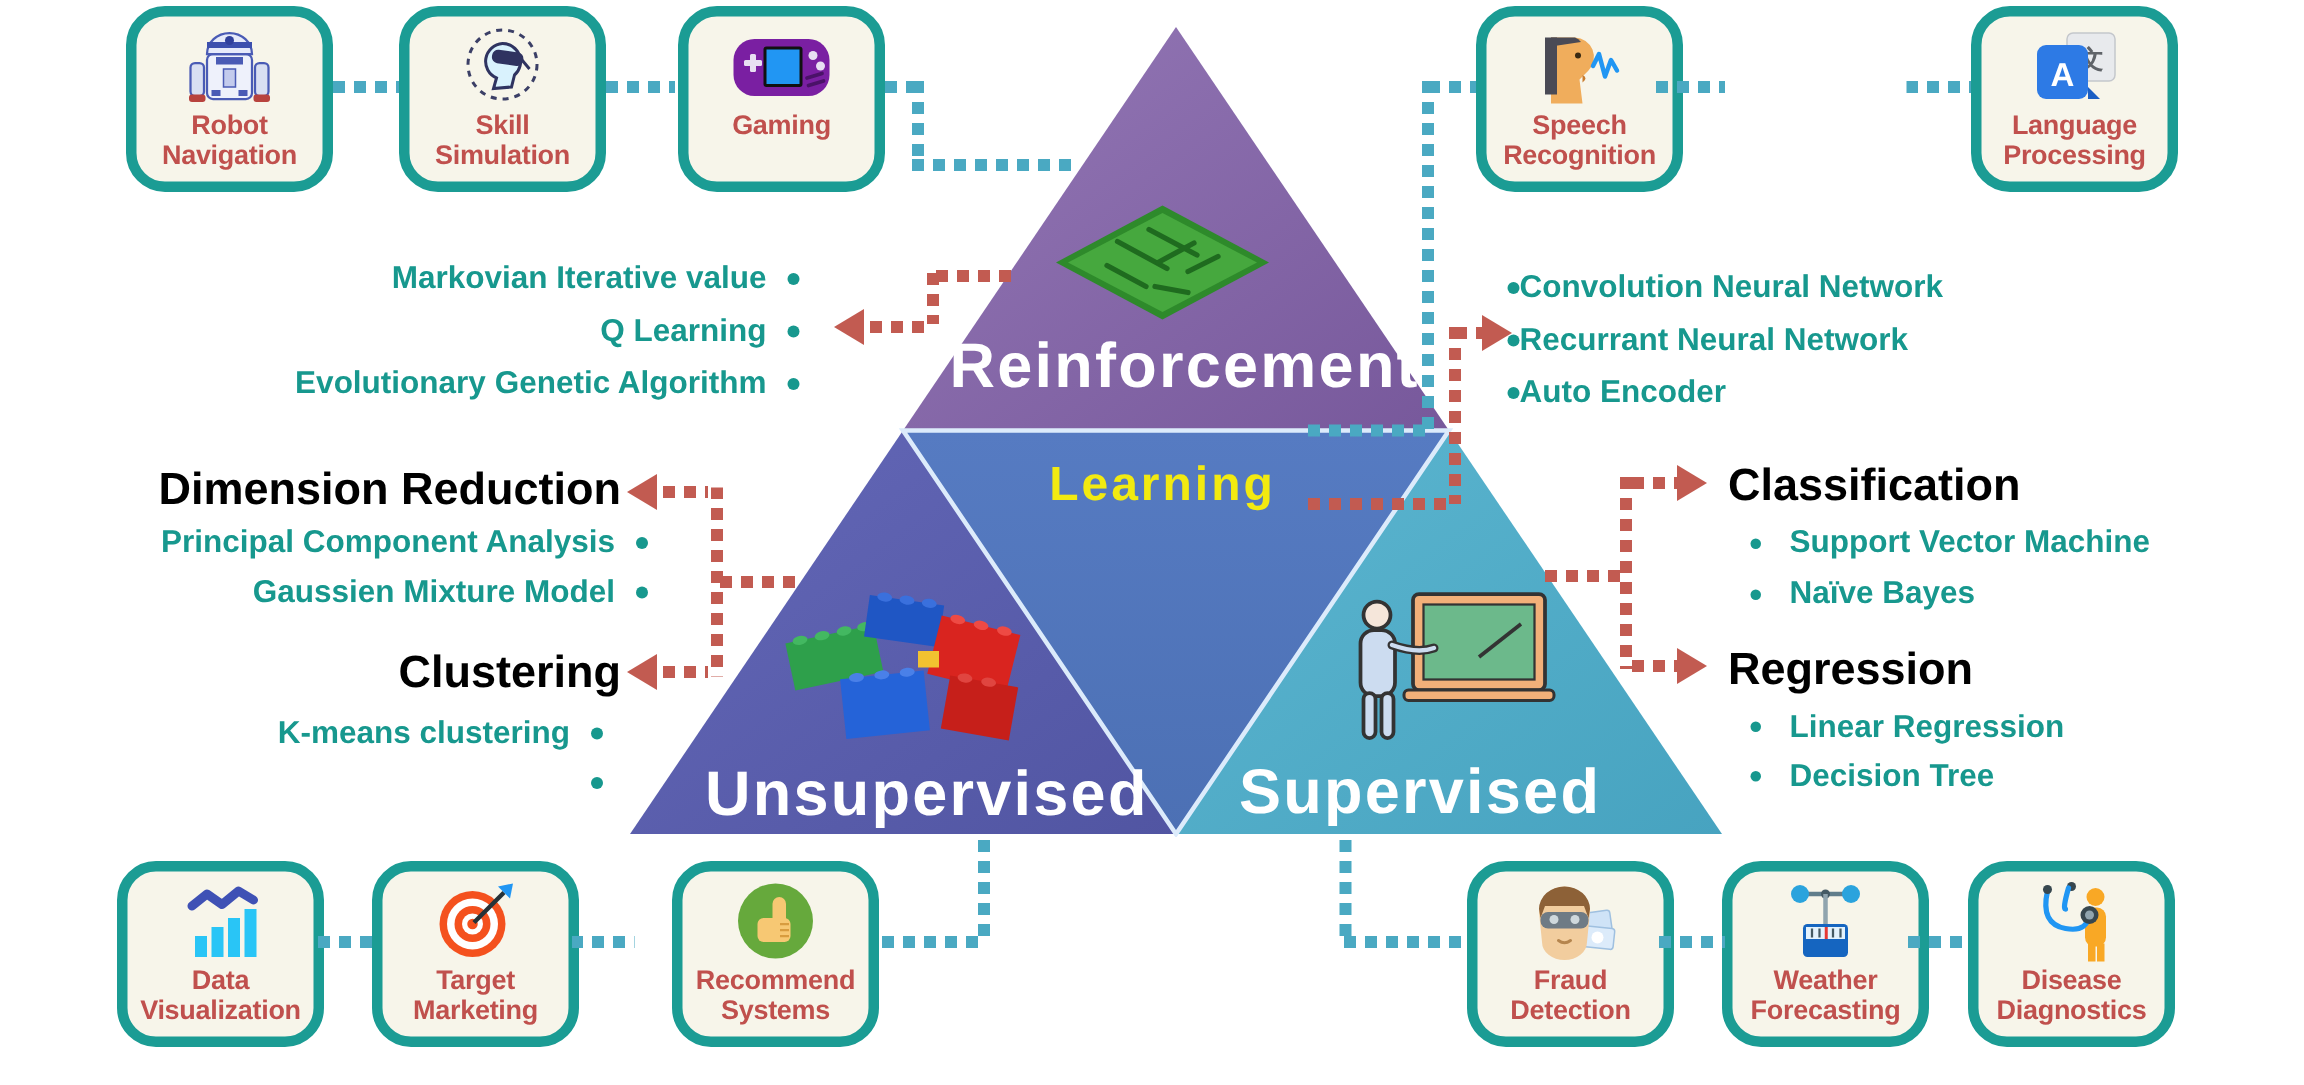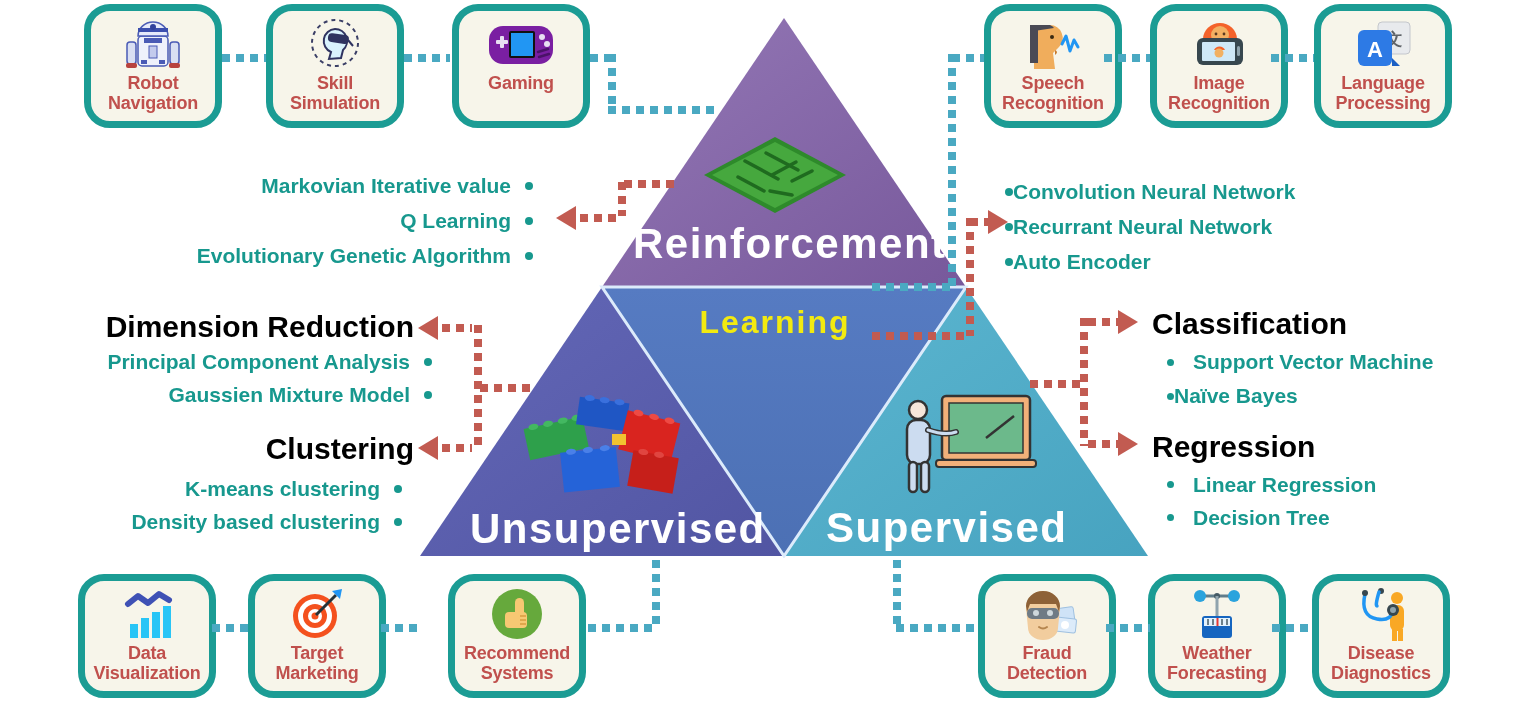--- a/index.html
+++ b/index.html
@@ -186,32 +186,31 @@
       </li>
   </ul>
 
   <div class="heading h-right" style="left:58px;top:429px;width:356px">Clustering</div>
   <ul class="tlist list-right" style="left:58px;top:472px;width:344px">
     <li style="height:33px">
         <span class="t">K-means clustering</span>
         <span class="dot"></span>
       </li>
     <li style="height:33px">
-        <span class="t">Density based clustering</span>
         <span class="dot"></span>
       </li>
   </ul>
 
   <div class="heading" style="left:1152px;top:304px;width:360px">Classification</div>
   <ul class="tlist list-left" style="left:1167px;top:345px;width:360px">
     <li style="height:34px;gap:19px">
         <span class="dot" style="width:7px;height:7px"></span>
         <span class="t">Support Vector Machine</span>
       </li>
-    <li style="height:34px;">
+    <li style="height:34px;gap:19px">
         <span class="dot" style="width:7px;height:7px"></span>
         <span class="t">Naïve Bayes</span>
       </li>
   </ul>
 
   <div class="heading" style="left:1152px;top:427px;width:360px">Regression</div>
   <ul class="tlist list-left" style="left:1167px;top:468px;width:360px">
     <li style="height:33px;gap:19px">
         <span class="dot" style="width:7px;height:7px"></span>
         <span class="t">Linear Regression</span>
@@ -280,36 +279,20 @@
         <path d="M12,8 h16 a10,10 0 0 1 4,3 l-20,3 z" fill="#4a4a55"></path>
         <rect x="8" y="8" width="8" height="38" fill="#4a4a55"></rect>
         <circle cx="30" cy="20" r="2" fill="#3a2a12"></circle>
         <path d="M33,33 q4,2 0,5" fill="#c97c2e"></path>
         <polyline points="40,27 44,19 48,34 52,23 56,30" fill="none" stroke="#2196f3" stroke-width="3" stroke-linecap="round" stroke-linejoin="round"></polyline>
       </svg>
     </span>
     <div class="card-label">Speech Recognition</div>
   </div>
 
-  <div class="card" style="left:1150px;top:4px">
-    <span class="icon">
-      <svg width="64" height="54" viewBox="0 0 64 54">
-        <path d="M16,22 a17,16 0 0 1 34,0 z" fill="#f4622a"></path>
-        <circle cx="33" cy="18" r="9" fill="#f2b062"></circle>
-        <circle cx="29" cy="17" r="1.4" fill="#5a3a20"></circle>
-          <circle cx="37" cy="17" r="1.4" fill="#5a3a20"></circle>
-        <rect x="10" y="21" width="46" height="27" rx="6" fill="#37474f"></rect>
-        <rect x="15" y="25" width="33" height="19" rx="1" fill="#cfe8f7"></rect>
-        <path d="M27,33 a6,6 0 0 1 11,0 z" fill="#f4622a"></path>
-        <circle cx="32" cy="36" r="4.5" fill="#f2b062"></circle>
-        <rect x="50" y="29" width="3" height="10" rx="1.5" fill="#90a4ae"></rect>
-      </svg>
-    </span>
-    <div class="card-label">Image Recognition</div>
-  </div>
 
   <div class="card" style="left:1314px;top:4px">
     <span class="icon">
       <svg width="58" height="52" viewBox="0 0 58 52">
         <rect x="24" y="4" width="32" height="32" rx="4" fill="#e8eaed" stroke="#c4c7cc"></rect>
         <text x="40" y="27" font-size="17" font-weight="bold" fill="#5f6368" text-anchor="middle" font-family="DejaVu Sans, sans-serif">文</text>
         <rect x="4" y="12" width="34" height="36" rx="6" fill="#2d7ae5"></rect>
         <polygon points="38,40 46,48 38,48" fill="#1b5fc4"></polygon>
         <text x="21" y="39" font-size="22" font-weight="bold" fill="#ffffff" text-anchor="middle" font-family="Liberation Sans, sans-serif">A</text>
       </svg>

